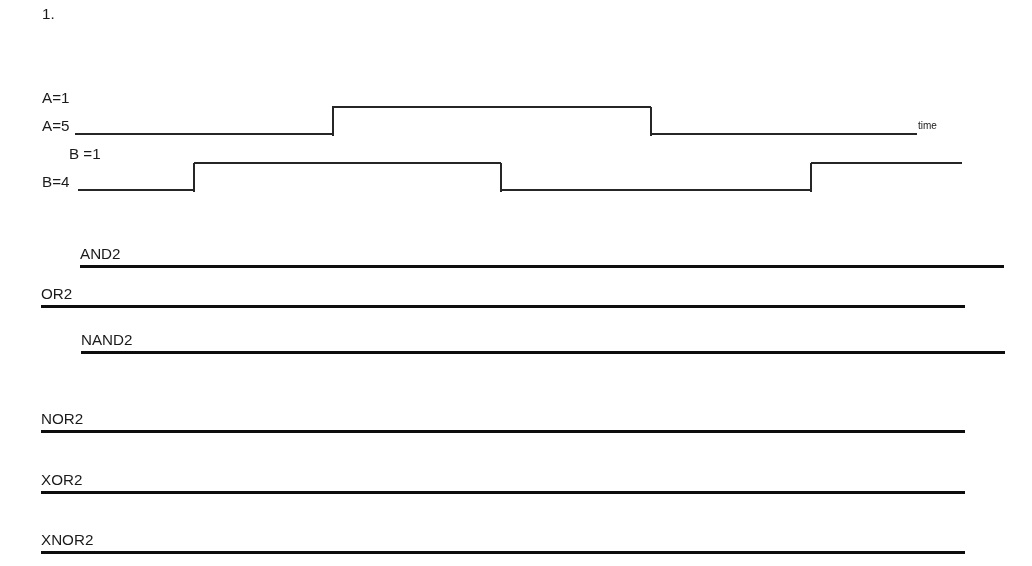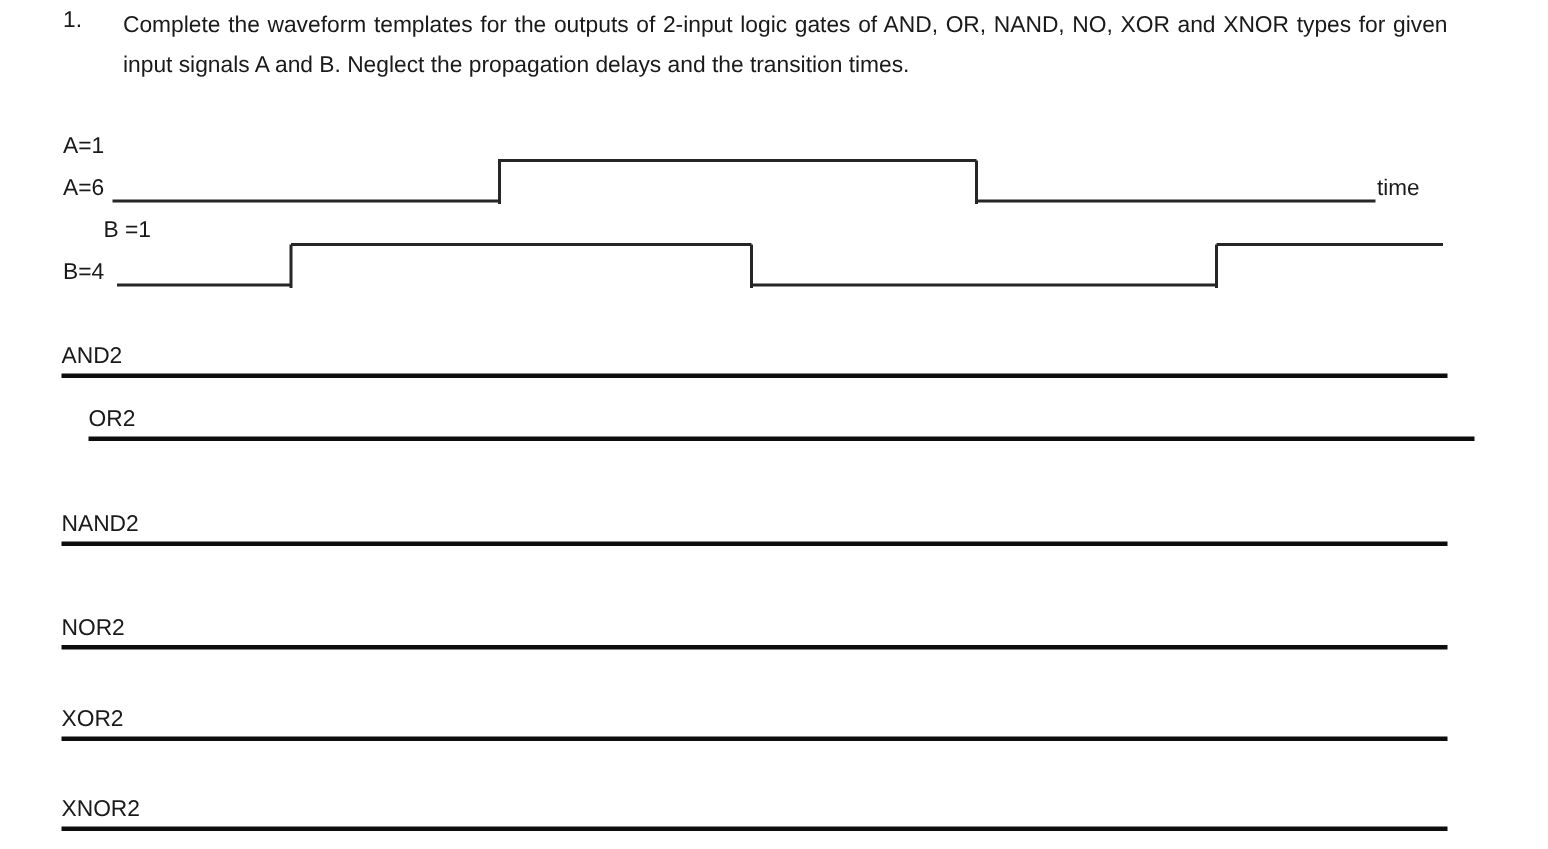--- a/index.html
+++ b/index.html
@@ -66,21 +66,21 @@
     height: 0;
     border-top: 2px solid #262626;
   }
   .edge {
     position: absolute;
     width: 0;
     border-left: 2px solid #262626;
   }
   .axis-caption {
     position: absolute;
-    font-size: 15px;
+    font-size: 10px;
     line-height: 18px;
   }
 
   
   #gate-rows {
     position: absolute;
     left: 0;
     top: 0;
     width: 1032px;
   }
@@ -105,28 +105,27 @@
     height: 0;
     border-top: 3px solid #0d0d0d;
   }
 </style>
 </head>
 <body>
 
 <div id="question-block">
   <div class="question-item">
     <span class="question-marker">1.</span>
-    <span class="question-text">Complete the waveform templates for the outputs of 2-input logic gates of AND, OR, NAND, NO, XOR and XNOR types for given input signals A and B. Neglect the propagation delays and the transition times.</span>
   </div>
 </div>
 
 <div id="waveform-area">
 
   <div class="sig-label" style="top:89px;">A=1</div>
-  <div class="sig-label" style="top:117px;">A=6</div>
+  <div class="sig-label" style="top:117px;">A=5</div>
 
   <div class="seg" style="left:75px;  top:133px; width:257px;"></div>
   <div class="seg" style="left:332px; top:106px; width:319px;"></div>
   <div class="seg" style="left:651px; top:133px; width:266px;"></div>
 
   <div class="edge" style="left:332px; top:107px; height:29px;"></div>
   <div class="edge" style="left:650px; top:107px; height:29px;"></div>
 
   <div class="axis-caption" style="left:918px; top:117px;">time</div>
 
@@ -138,31 +137,31 @@
   <div class="seg" style="left:501px; top:189px; width:310px;"></div>
   <div class="seg" style="left:811px; top:162px; width:151px;"></div>
 
   <div class="edge" style="left:193px; top:163px; height:29px;"></div>
   <div class="edge" style="left:500px; top:163px; height:29px;"></div>
   <div class="edge" style="left:810px; top:163px; height:29px;"></div>
 </div>
 
 <div id="gate-rows">
 
-  <div class="gate-row" style="top:220px; height:32px;">
+  <div class="gate-row" style="top:236px; height:32px;margin-left:39px;">
     <span class="gate-label">AND2</span>
     <div class="gate-rule"></div>
   </div>
 
-  <div class="gate-row" style="top:262px; height:32px;margin-left:18px;">
+  <div class="gate-row" style="top:276px; height:32px;">
     <span class="gate-label">OR2</span>
     <div class="gate-rule"></div>
   </div>
 
-  <div class="gate-row" style="top:332px; height:32px;">
+  <div class="gate-row" style="top:322px; height:32px;margin-left:40px;">
     <span class="gate-label">NAND2</span>
     <div class="gate-rule"></div>
   </div>
 
   <div class="gate-row" style="top:401px; height:32px;text-align:center;">
     <span class="gate-label">NOR2</span>
     <div class="gate-rule"></div>
   </div>
 
   <div class="gate-row" style="top:462px; height:32px;">

